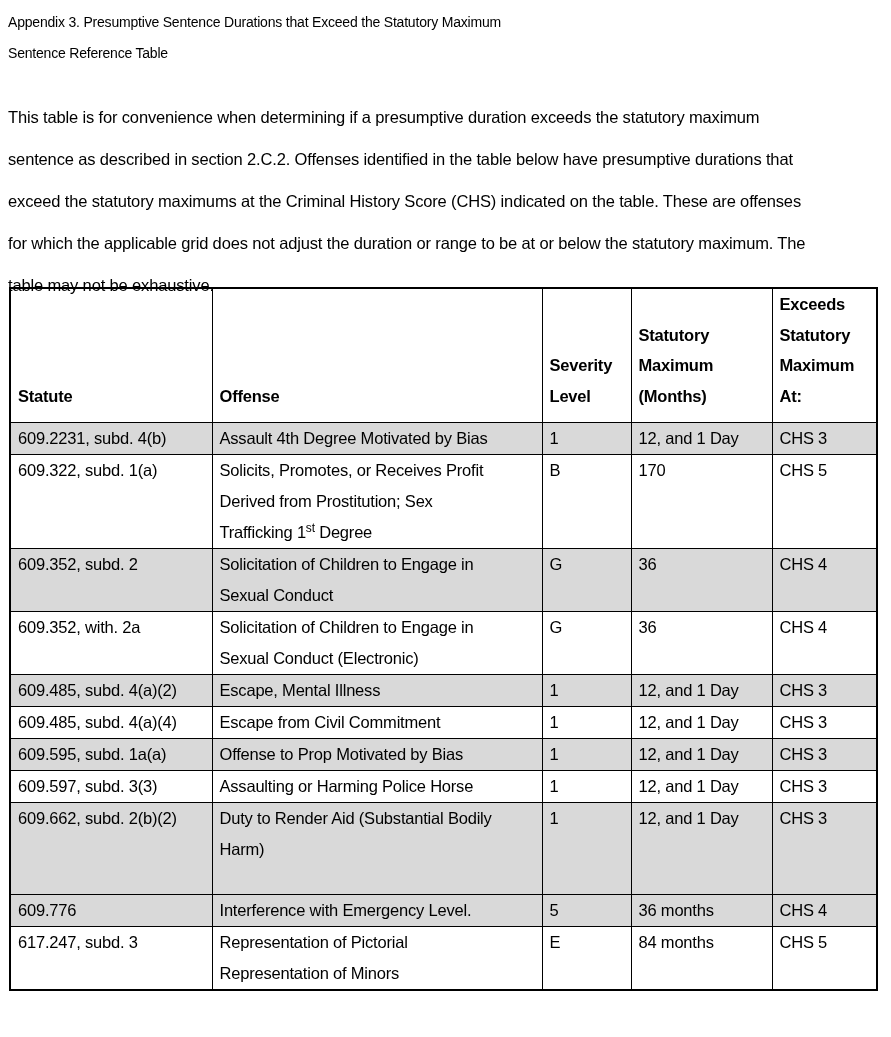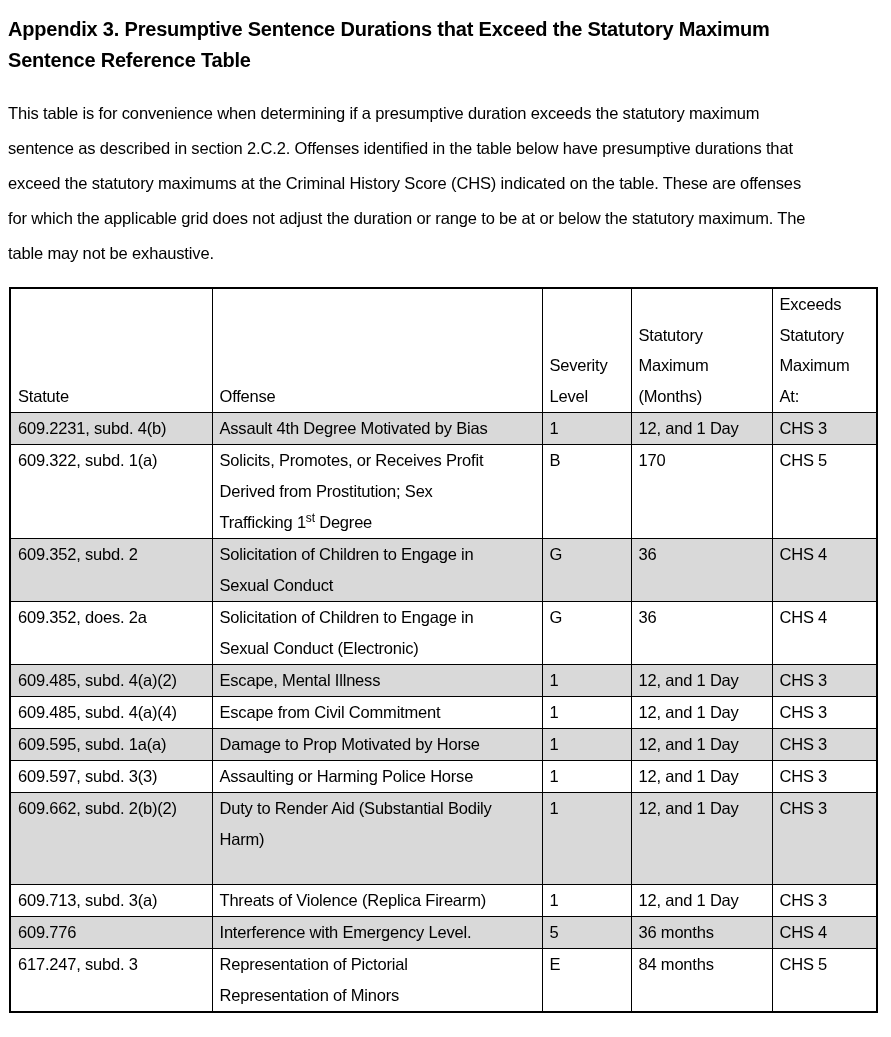--- a/index.html
+++ b/index.html
@@ -2,43 +2,43 @@
 <html><head>
 <meta charset="utf-8">
 <style>
   html, body { margin: 0; padding: 0; background: #ffffff; }
   body {
     width: 891px; height: 1037px; position: relative; overflow: hidden;
     font-family: "Liberation Sans", "DejaVu Sans", sans-serif;
     color: #000;
   }
   .heading {
-    position: absolute; left: 8px; top: 14px;
-    font-weight: bold; font-size: 20px; line-height: 31px;
+    position: absolute; left: 8px; top: 7px;
+    font-weight: normal; font-size: 14px; line-height: 31px;
     letter-spacing: -0.2px;
   }
   .intro {
     position: absolute; left: 8px; top: 96px; width: 800px;
-    font-size: 16.5px; line-height: 35px; letter-spacing: -0.15px;
+    font-size: 16.5px; line-height: 42px; letter-spacing: -0.15px;
   }
   table.ref {
     position: absolute; left: 9px; top: 287px;
     border-collapse: collapse;
     font-size: 16.5px; letter-spacing: -0.2px;
   }
   table.ref td, table.ref th {
     border: 1.5px solid #000;
     padding: 0 6px 0 7px;
     vertical-align: top;
     text-align: left;
     line-height: 31px;
   }
   table.ref thead th {
-    vertical-align: bottom; font-weight: normal; line-height: 30.5px;
-    padding-bottom: 1px;
+    vertical-align: bottom; font-weight: bold; line-height: 30.5px;
+    padding-bottom: 11px;
   }
   table.ref { border: 2px solid #000; }
   tr.shaded td { background: #d9d9d9; margin-left: 20px; }
   col.c1 { width: 202px; }
   col.c2 { width: 330px; }
   col.c3 { width: 89px; }
   col.c4 { width: 141px; }
   col.c5 { width: 105px; }
   sup { font-size: 12px; line-height: 0; }
 </style>
@@ -104,21 +104,21 @@
       <td>609.352, subd. 2</td>
       <td>
           <div>Solicitation of Children to Engage in</div>
           <div>Sexual Conduct</div>
         </td>
       <td>G</td>
       <td>36</td>
       <td>CHS 4</td>
     </tr>
     <tr>
-      <td>609.352, does. 2a</td>
+      <td>609.352, with. 2a</td>
       <td>
           <div>Solicitation of Children to Engage in</div>
           <div>Sexual Conduct (Electronic)</div>
         </td>
       <td>G</td>
       <td>36</td>
       <td>CHS 4</td>
     </tr>
     <tr class="shaded">
       <td>609.485, subd. 4(a)(2)</td>
@@ -129,45 +129,38 @@
     </tr>
     <tr>
       <td>609.485, subd. 4(a)(4)</td>
       <td>Escape from Civil Commitment</td>
       <td>1</td>
       <td>12, and 1 Day</td>
       <td>CHS 3</td>
     </tr>
     <tr class="shaded">
       <td>609.595, subd. 1a(a)</td>
-      <td>Damage to Prop Motivated by Horse</td>
+      <td>Offense to Prop Motivated by Bias</td>
       <td>1</td>
       <td>12, and 1 Day</td>
       <td>CHS 3</td>
     </tr>
     <tr>
       <td>609.597, subd. 3(3)</td>
       <td>Assaulting or Harming Police Horse</td>
       <td>1</td>
       <td>12, and 1 Day</td>
       <td>CHS 3</td>
     </tr>
     <tr class="shaded">
       <td>609.662, subd. 2(b)(2)</td>
       <td style="height:91px;">
           <div>Duty to Render Aid (Substantial Bodily</div>
           <div>Harm)</div>
         </td>
-      <td>1</td>
-      <td>12, and 1 Day</td>
-      <td>CHS 3</td>
-    </tr>
-    <tr>
-      <td>609.713, subd. 3(a)</td>
-      <td>Threats of Violence (Replica Firearm)</td>
       <td>1</td>
       <td>12, and 1 Day</td>
       <td>CHS 3</td>
     </tr>
     <tr class="shaded">
       <td>609.776</td>
       <td>Interference with Emergency Level.</td>
       <td>5</td>
       <td>36 months</td>
       <td>CHS 4</td>

